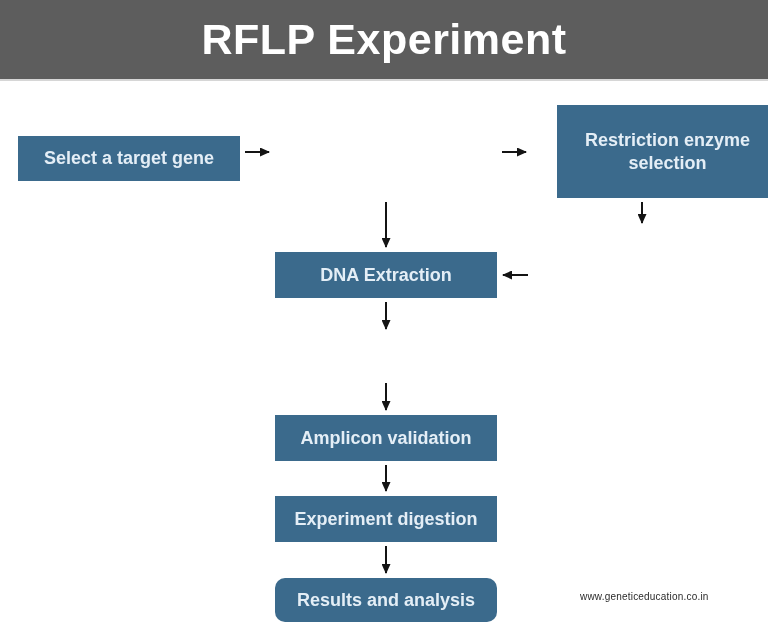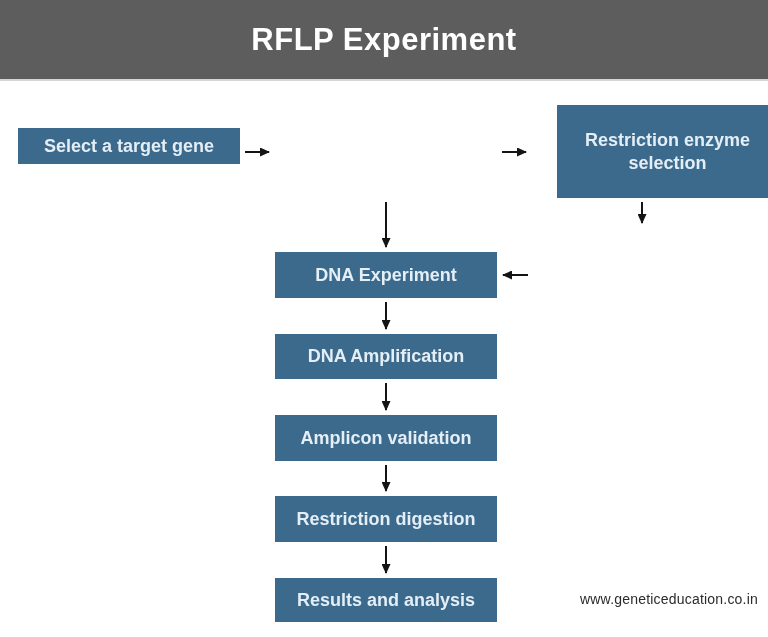--- a/index.html
+++ b/index.html
@@ -18,84 +18,83 @@
     background: #5d5d5d;
     border-bottom: 2px solid #d6d6d6;
     display: flex;
     align-items: center;
     justify-content: center;
     box-sizing: border-box;
   }
   .header h1 {
     margin: 0;
     color: #ffffff;
-    font-size: 31px;
+    font-size: 43px;
     font-weight: 700;
     letter-spacing: 0.5px;
   }
   .node {
     position: absolute;
     background: #3b6a8c;
     color: #e4eef6;
     display: flex;
     align-items: center;
     justify-content: center;
     text-align: center;
     font-size: 18px;
     font-weight: 600;
     line-height: 1.25;
     padding: 0 14px;
     box-sizing: border-box;
   }
   
-  .n0 { left: 18px;  top: 128px; width: 222px; height: 36px; }
+  .n0 { left: 18px;  top: 136px; width: 222px; height: 45px; }
   .n1 { left: 275px; top: 105px; width: 222px; height: 93px; }
   .n2 { left: 532px; top: 105px; width: 221px; height: 93px; margin-left: 25px; }
   .n3 { left: 532px; top: 228px; width: 223px; height: 94px; }
   .n4 { left: 275px; top: 252px; width: 222px; height: 46px; }
   .n5 { left: 275px; top: 334px; width: 222px; height: 45px; }
   .n6 { left: 275px; top: 415px; width: 222px; height: 46px; }
   .n7 { left: 275px; top: 496px; width: 222px; height: 46px; }
-  .n8 { left: 275px; top: 578px; width: 222px; height: 44px; }
+  .n8 { left: 275px; top: 578px; width: 222px; height: 44px; border-radius: 10px; }
   .arrow-layer {
     position: absolute;
     left: 0; top: 0;
     width: 768px; height: 637px;
     pointer-events: none;
   }
   .watermark {
     position: absolute;
     left: 580px; top: 591px;
-    font-size: 14px;
+    font-size: 10px;
     color: #2b2b2b;
     letter-spacing: 0.2px;
   }
 </style>
 </head>
 <body>
 
 <div class="canvas">
 
   <div class="header">
     <h1>RFLP Experiment</h1>
   </div>
 
   <div class="node n0">Select a target gene</div>
 
 
   <div class="node n2">Restriction enzyme selection</div>
 
 
-  <div class="node n4">DNA Experiment</div>
+  <div class="node n4">DNA Extraction</div>
 
-  <div class="node n5">DNA Amplification</div>
 
   <div class="node n6">Amplicon validation</div>
 
-  <div class="node n7">Restriction digestion</div>
+  <div class="node n7">Experiment digestion</div>
 
   <div class="node n8">Results and analysis</div>
 
   <svg class="arrow-layer" viewBox="0 0 768 637" xmlns="http://www.w3.org/2000/svg">
     <defs>
       <marker id="ah" markerUnits="userSpaceOnUse" markerWidth="11" markerHeight="9" refX="9" refY="4.5" orient="auto">
         <path d="M0,0 L10,4.5 L0,9 Z" fill="#141414"></path>
       </marker>
     </defs>
     <line x1="245" y1="152" x2="269" y2="152" stroke="#141414" stroke-width="2" marker-end="url(#ah)"></line>

